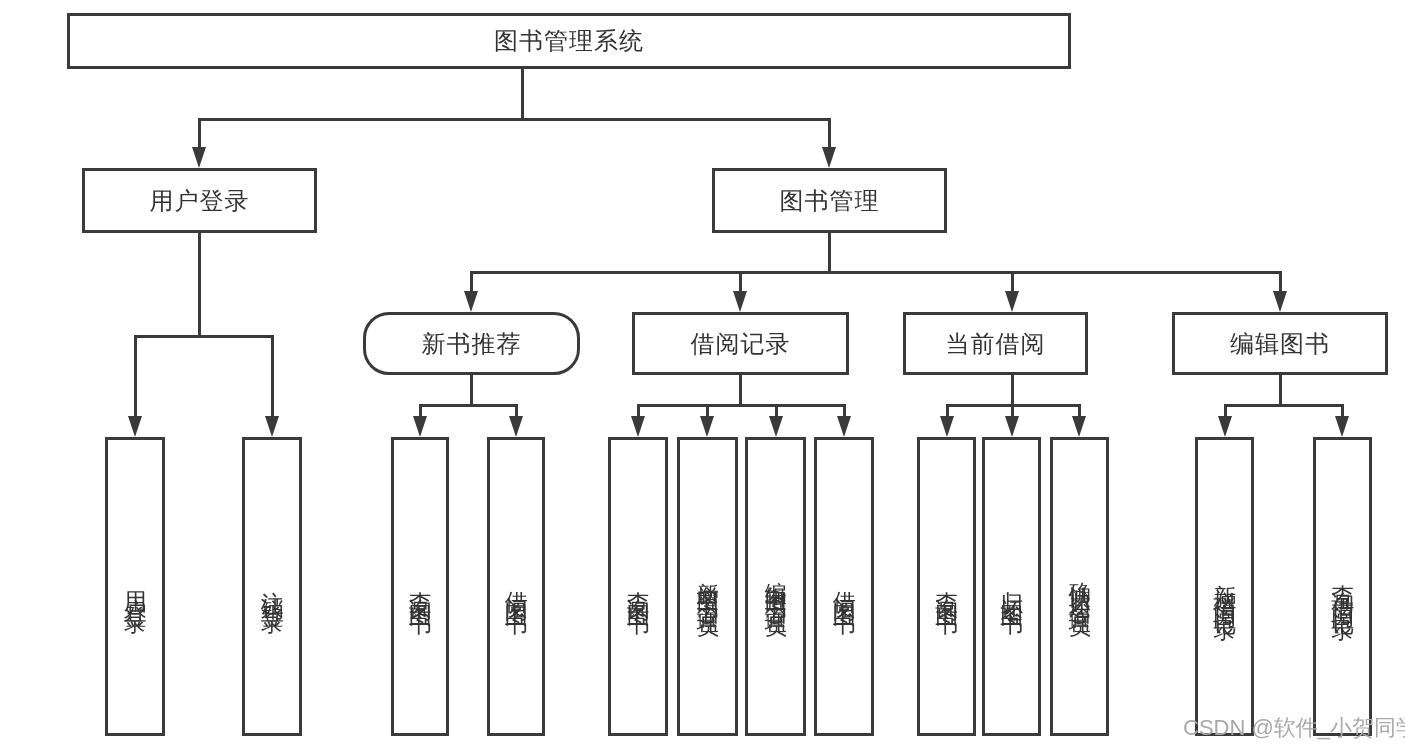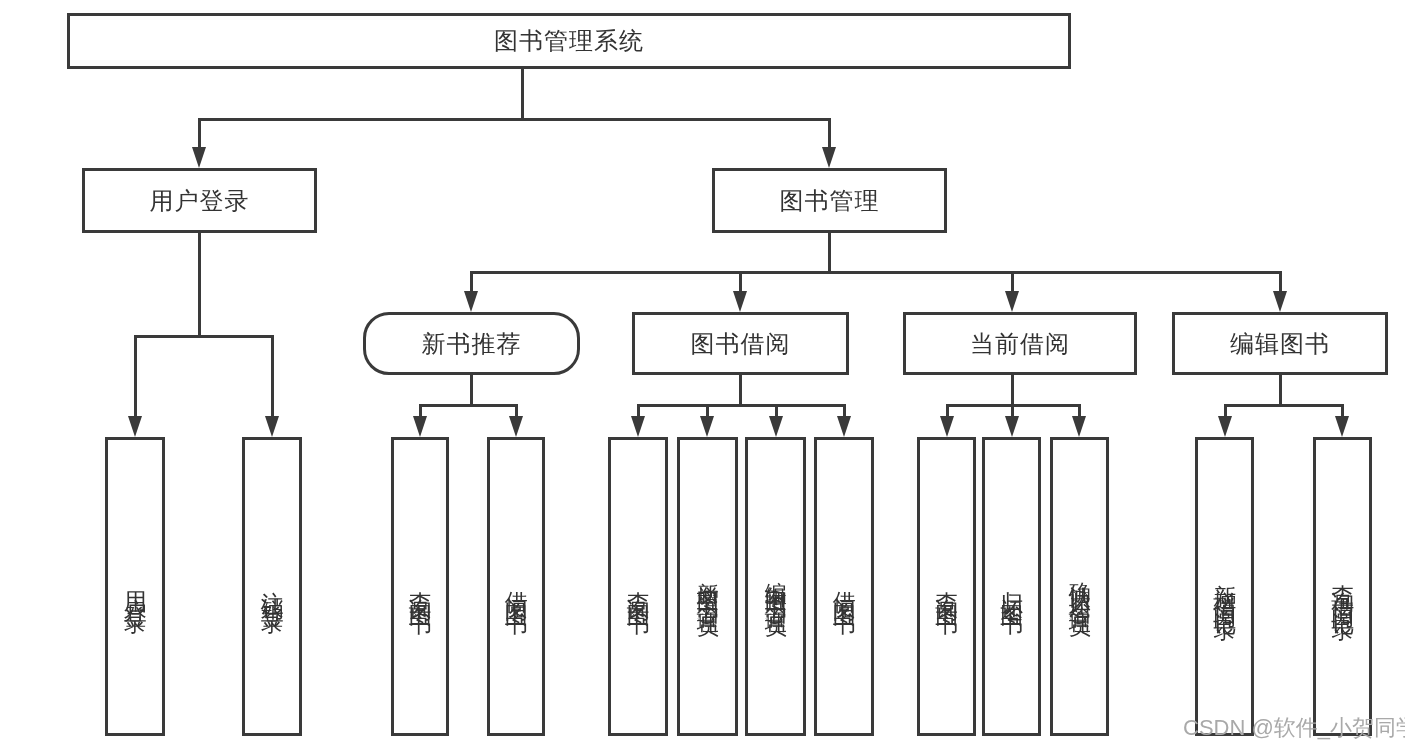--- a/index.html
+++ b/index.html
@@ -101,23 +101,23 @@
   <div class="ar" style="left:732.5px;top:291px;"></div>
   <div class="vl" style="left:1011px;top:271px;height:22px;"></div>
   <div class="ar" style="left:1004.5px;top:291px;"></div>
   <div class="vl" style="left:1279px;top:271px;height:22px;"></div>
   <div class="ar" style="left:1272.5px;top:291px;"></div>
 
   <div class="b" style="left:363px;top:312px;width:217px;height:63px;border-radius:26px;">
     <span>新书推荐</span>
   </div>
   <div class="b" style="left:632px;top:312px;width:217px;height:63px;">
-    <span>图书借阅</span>
-  </div>
-  <div class="b" style="left:903px;top:312px;width:234px;height:63px;text-align:right;">
+    <span>借阅记录</span>
+  </div>
+  <div class="b" style="left:903px;top:312px;width:185px;height:63px;text-align:right;">
     <span>当前借阅</span>
   </div>
   <div class="b" style="left:1172px;top:312px;width:216px;height:63px;">
     <span>编辑图书</span>
   </div>
 
   <div class="vl" style="left:470px;top:375px;height:31px;"></div>
   <div class="hl" style="left:419px;top:404px;width:98px;"></div>
   <div class="vl" style="left:419px;top:404px;height:14px;"></div>
   <div class="ar" style="left:412.5px;top:416px;"></div>

